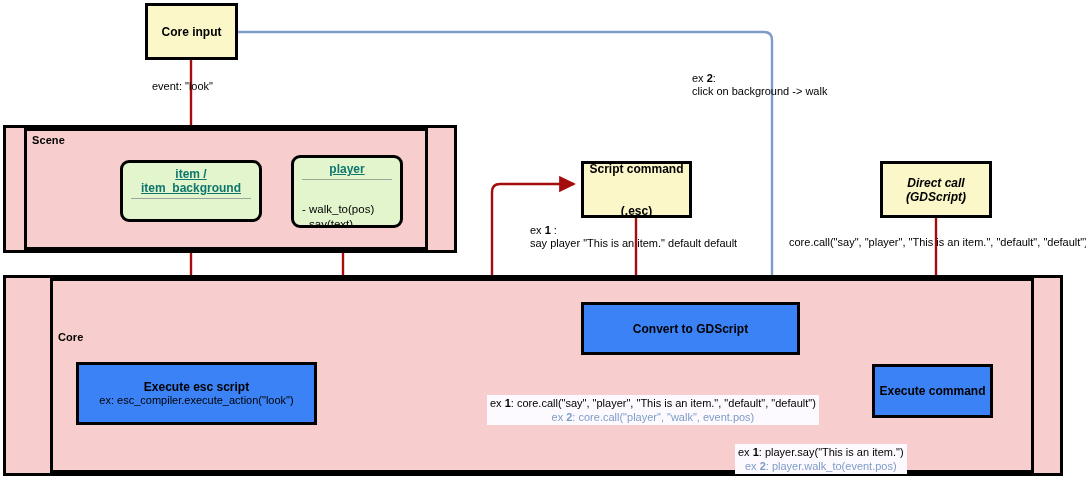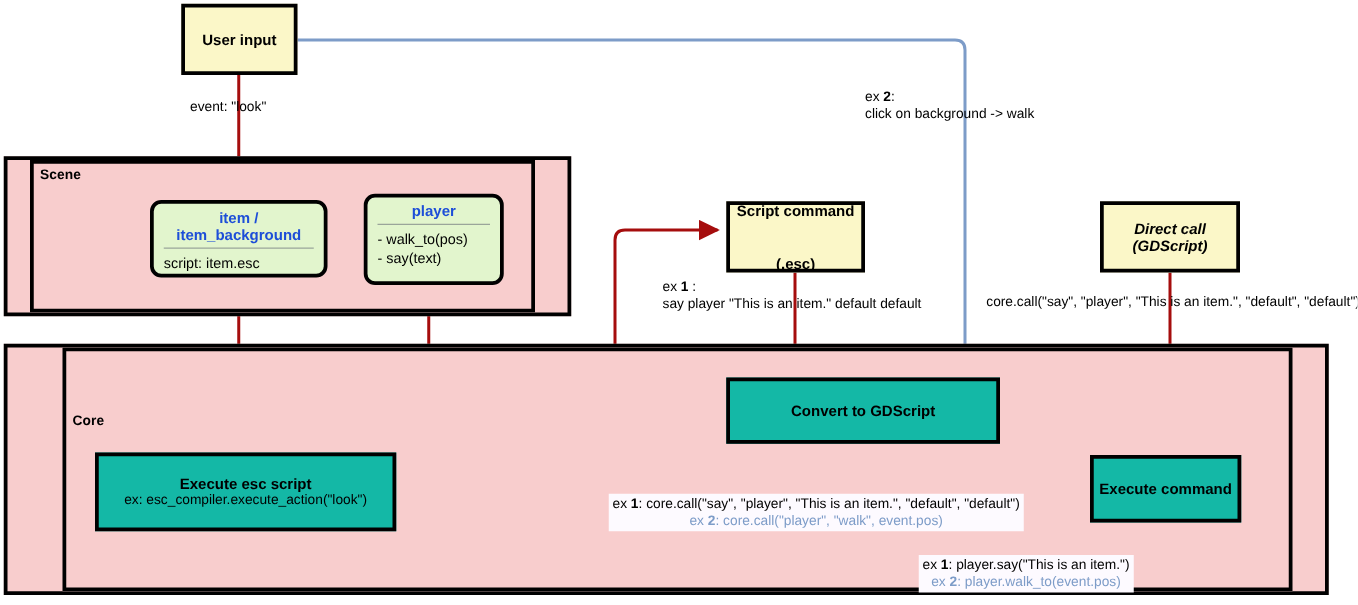--- a/index.html
+++ b/index.html
@@ -8,29 +8,29 @@
   #wires{position:absolute;left:0;top:0;width:1086px;height:484px;pointer-events:none;}
 
   .grp{position:absolute;background:#f8cdcd;border:3px solid #000;box-sizing:border-box;}
   .grp-inner{position:absolute;background:#f8cdcd;border:3px solid #000;box-sizing:border-box;}
   .grp-title{position:absolute;font-size:11px;font-weight:bold;color:#000;letter-spacing:.1px;}
 
   .node{position:absolute;box-sizing:border-box;border:3px solid #000;
         display:flex;flex-direction:column;align-items:center;justify-content:center;
         text-align:center;color:#000;}
   .yellow{background:#fbf7c8;}
-  .green{background:#14b8a6;}
+  .green{background:#3b82f6;}
   .node .ttl{font-size:12px;font-weight:bold;line-height:14px;}
   .node .sub{font-size:11px;line-height:13px;}
 
   .uml{position:absolute;box-sizing:border-box;border:3px solid #000;border-radius:9px;
        background:#e2f5cd;overflow:hidden;}
-  .uml .head{font-size:12px;font-weight:bold;text-align:center;padding:4px 4px 3px;color:#1d4ed8;}
+  .uml .head{font-size:12px;font-weight:bold;text-align:center;padding:4px 4px 3px;color:#0f766e;text-decoration:underline;}
   .uml .rule{height:1px;background:#9aa59a;margin:0 8px;}
-  .uml .body{font-size:11.5px;padding:5px 0 4px 8px;line-height:15px;color:#000;text-align:left;}
+  .uml .body{font-size:11.5px;padding:5px 0 4px 8px;line-height:15px;color:#000;text-align:left;margin-top:17px;}
 
   .lbl{position:absolute;font-size:11px;color:#000;line-height:13px;white-space:nowrap;}
   .lbl.c{text-align:left;}
   .lbl b{font-weight:bold;}
   .lbl-box{position:absolute;background:#fdfaff;font-size:11px;line-height:14px;
            color:#000;text-align:center;white-space:nowrap;padding:1px 3px;}
   .ex2{color:#7d9cc8;}
 </style>
 </head>
 <body>
@@ -72,21 +72,21 @@
 
   <div class="grp" style="left:3px;top:125px;width:454px;height:128px;"></div>
   <div class="grp-inner" style="left:24px;top:128px;width:404px;height:122px;"></div>
   <div class="grp-title" style="left:32px;top:134px;">Scene</div>
 
   <div class="grp" style="left:3px;top:275px;width:1060px;height:201px;"></div>
   <div class="grp-inner" style="left:50px;top:278px;width:984px;height:195px;"></div>
   <div class="grp-title" style="left:58px;top:287px;margin-top:44px;">Core</div>
 
   <div class="node yellow" style="left:145px;top:3px;width:93px;height:57px;">
-    <div class="ttl">User input</div>
+    <div class="ttl">Core input</div>
   </div>
 
   <div class="node yellow" style="left:581px;top:161px;width:111px;height:57px;gap:28px;">
     <div class="ttl">Script command</div>
     <div class="ttl">(.esc)</div>
   </div>
 
   <div class="node yellow" style="left:880px;top:161px;width:112px;height:57px;font-style:italic;">
     <div class="ttl">Direct call</div>
     <div class="ttl">(GDScript)</div>

